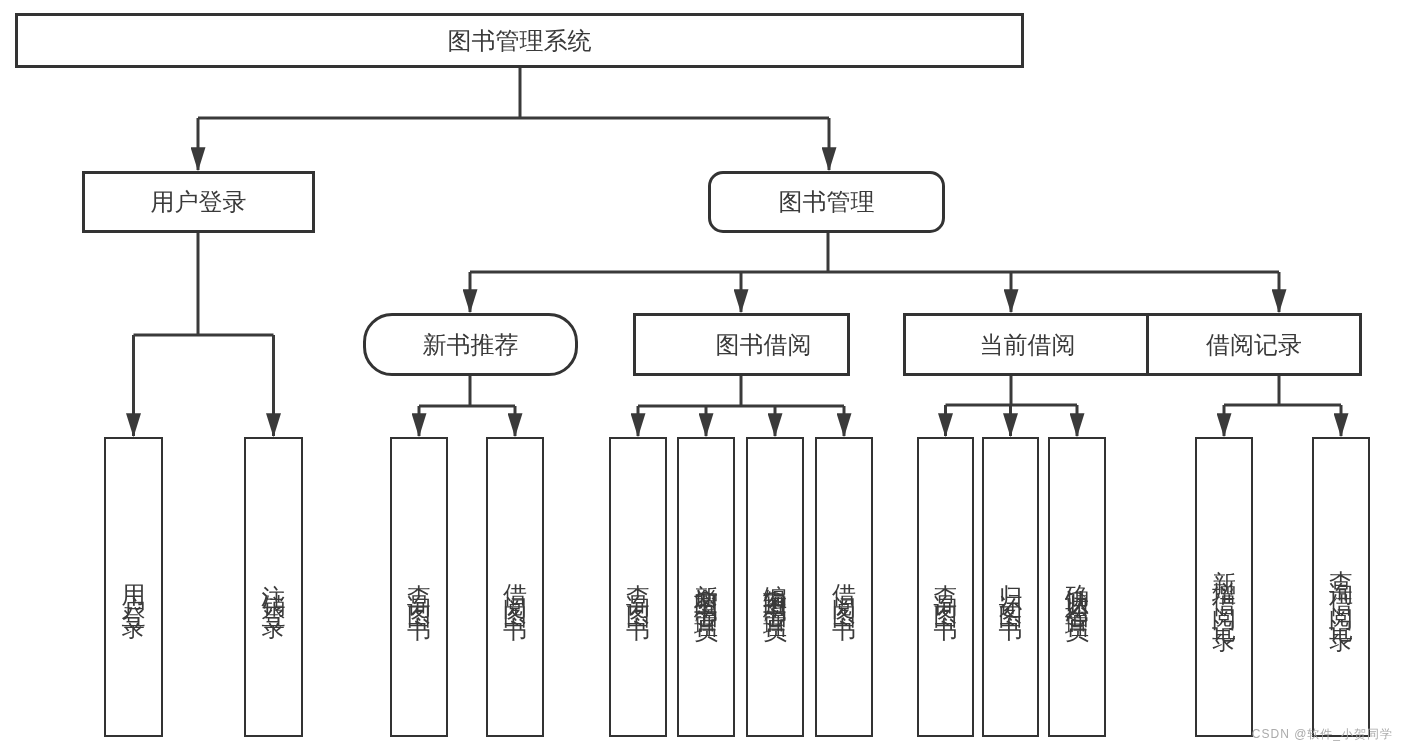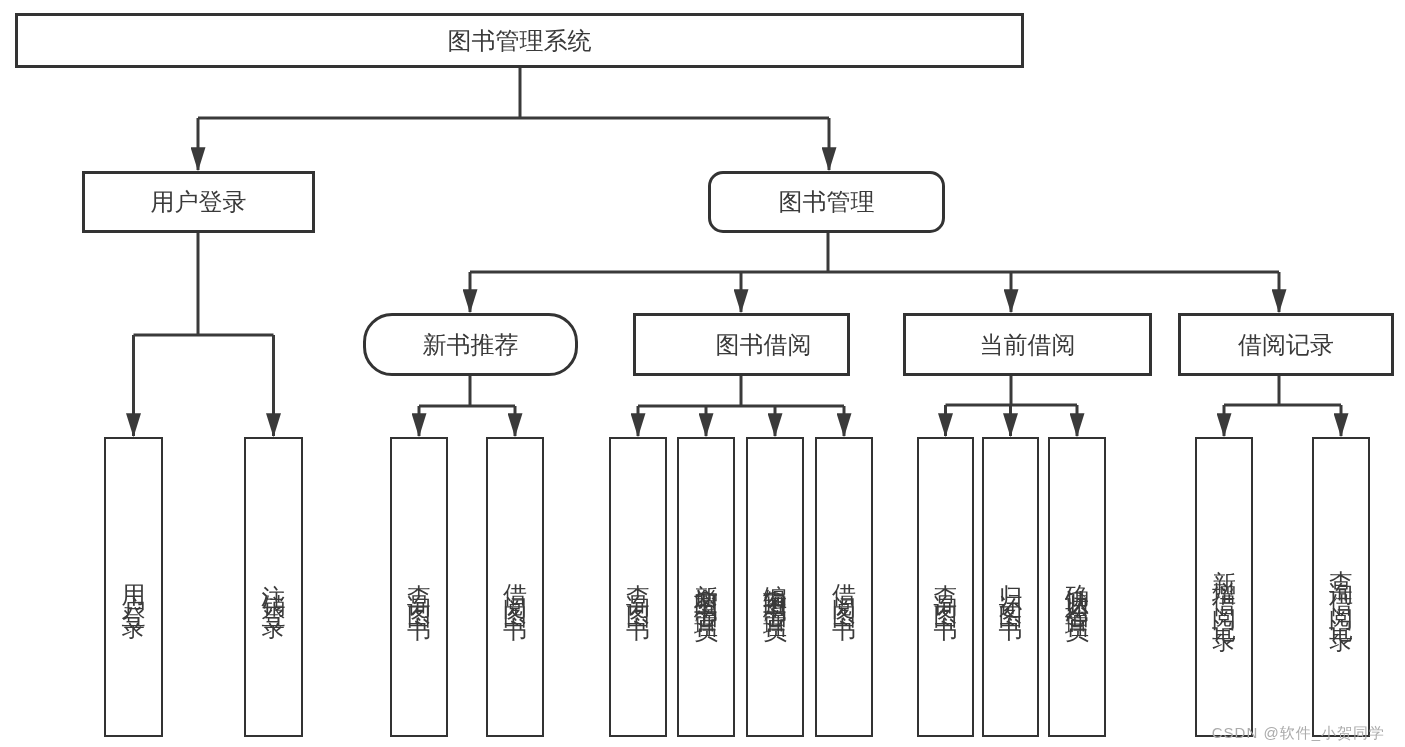--- a/index.html
+++ b/index.html
@@ -35,23 +35,23 @@
   .vbox .label {
     writing-mode: vertical-rl;
     text-orientation: mixed;
     white-space: nowrap;
   }
   .sp11 .label { letter-spacing: 11px; }
   .sp12 .label { letter-spacing: 12px; }
   .sp5  .label { letter-spacing: 5px;  }
   #watermark {
     position: absolute;
-    right: 20px;
+    right: 12px;
     bottom: 4px;
-    font-size: 15px;
+    font-size: 12px;
     color: #ababab;
     z-index: 3;
     letter-spacing: 1px;
   }
 </style>
 </head>
 <body>
 
 <div id="canvas">
 
@@ -118,21 +118,21 @@
 
   <div class="box" style="left:363px; top:313px; width:215px; height:63px;border-radius:29px;">
     <span class="label">新书推荐</span>
   </div>
   <div class="box" style="left:633px; top:313px; width:217px; height:63px;padding-left:44px;">
     <span class="label">图书借阅</span>
   </div>
   <div class="box" style="left:903px; top:313px; width:249px; height:63px;">
     <span class="label">当前借阅</span>
   </div>
-  <div class="box" style="left:1178px; top:313px; width:216px; height:63px;">
+  <div class="box" style="left:1146px; top:313px; width:216px; height:63px;">
     <span class="label">借阅记录</span>
   </div>
 
   <div class="box vbox sp11" style="left:104px; top:437px; width:59px; height:300px;">
     <span class="label">用户登录</span>
   </div>
   <div class="box vbox sp11" style="left:244px; top:437px; width:59px; height:300px;">
     <span class="label">注销登录</span>
   </div>
 

